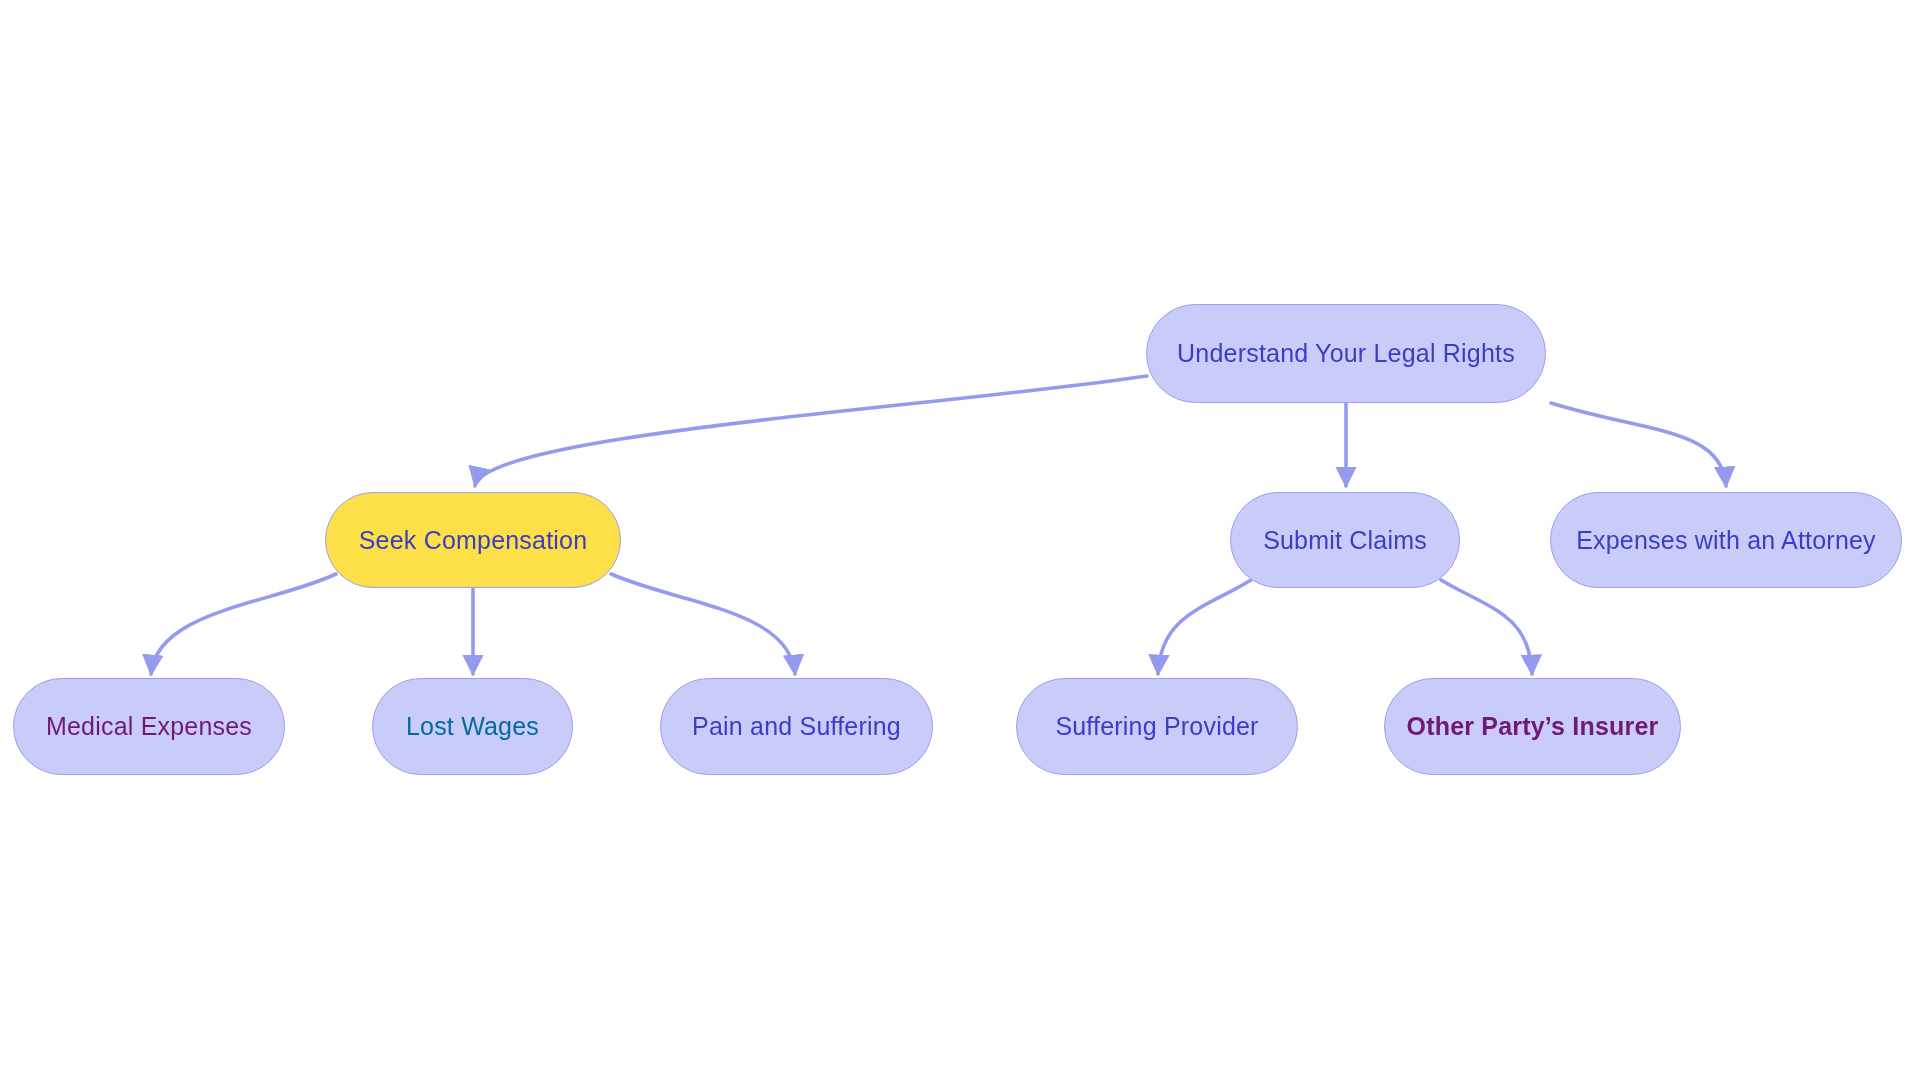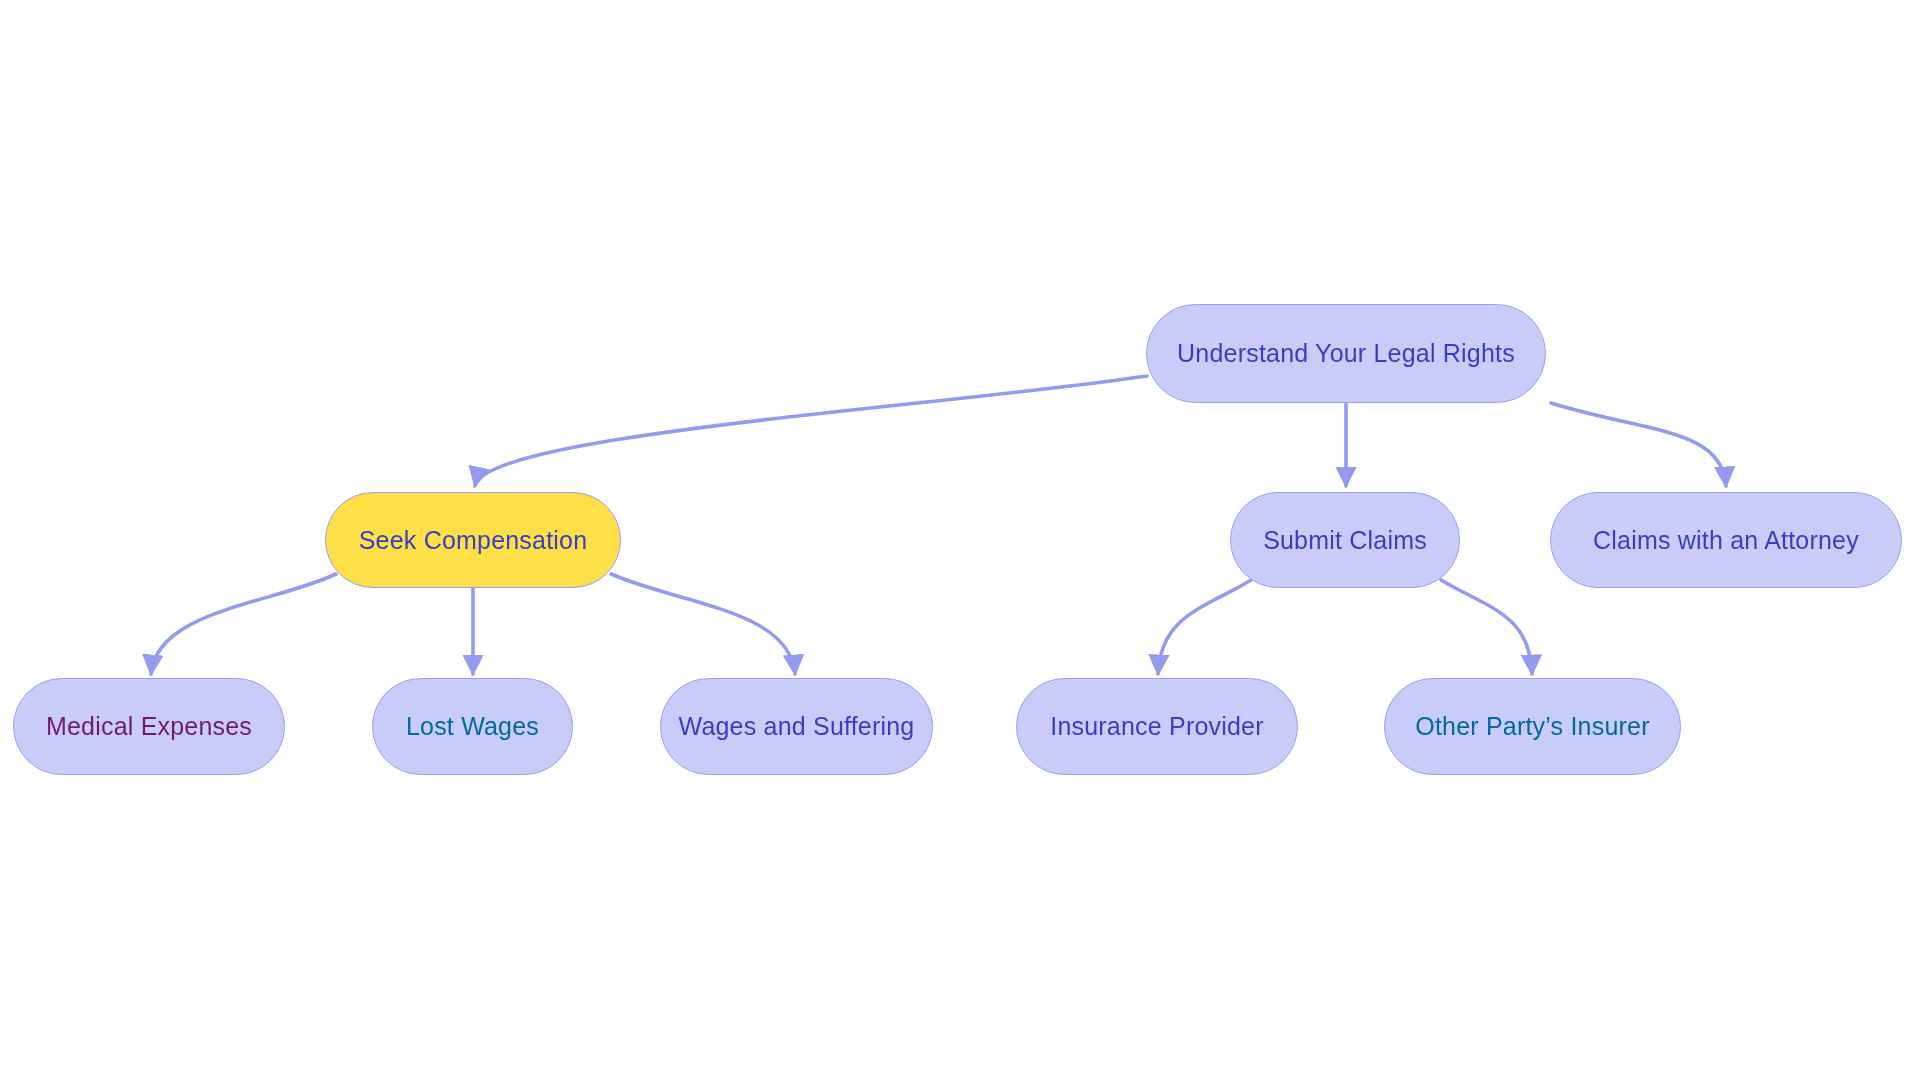--- a/index.html
+++ b/index.html
@@ -65,31 +65,31 @@
       <div class="node" style="left: 1146px; top: 304px; width: 400px; height: 99px; background: rgb(201, 203, 248); border-color: rgb(154, 161, 242);">
         <span class="node-label" style="color: rgb(58, 62, 197);">Understand Your Legal Rights</span>
       </div>
       <div class="node" style="left: 325px; top: 492px; width: 296px; height: 96px; background: #fde047; border-color: rgb(154, 161, 242);">
         <span class="node-label" style="color: rgb(58, 62, 197);">Seek Compensation</span>
       </div>
       <div class="node" style="left: 1230px; top: 492px; width: 230px; height: 96px; background: rgb(201, 203, 248); border-color: rgb(154, 161, 242);">
         <span class="node-label" style="color: rgb(58, 62, 197);">Submit Claims</span>
       </div>
       <div class="node" style="left: 1550px; top: 492px; width: 352px; height: 96px; background: rgb(201, 203, 248); border-color: rgb(154, 161, 242);">
-        <span class="node-label" style="color: rgb(58, 62, 197);">Claims with an Attorney</span>
+        <span class="node-label" style="color: rgb(58, 62, 197);">Expenses with an Attorney</span>
       </div>
       <div class="node" style="left: 13px; top: 678px; width: 272px; height: 97px; background: rgb(201, 203, 248); border-color: rgb(154, 161, 242);">
         <span class="node-label" style="color: #701a75;">Medical Expenses</span>
       </div>
       <div class="node" style="left: 372px; top: 678px; width: 201px; height: 97px; background: rgb(201, 203, 248); border-color: rgb(154, 161, 242);">
         <span class="node-label" style="color: #0369a1;">Lost Wages</span>
       </div>
       <div class="node" style="left: 660px; top: 678px; width: 273px; height: 97px; background: rgb(201, 203, 248); border-color: rgb(154, 161, 242);">
-        <span class="node-label" style="color: rgb(58, 62, 197);">Wages and Suffering</span>
+        <span class="node-label" style="color: rgb(58, 62, 197);">Pain and Suffering</span>
       </div>
       <div class="node" style="left: 1016px; top: 678px; width: 282px; height: 97px; background: rgb(201, 203, 248); border-color: rgb(154, 161, 242);">
-        <span class="node-label" style="color: rgb(58, 62, 197);">Insurance Provider</span>
+        <span class="node-label" style="color: rgb(58, 62, 197);">Suffering Provider</span>
       </div>
       <div class="node" style="left: 1384px; top: 678px; width: 297px; height: 97px; background: rgb(201, 203, 248); border-color: rgb(154, 161, 242);">
-        <span class="node-label" style="color: #0369a1;">Other Party’s Insurer</span>
+        <span class="node-label" style="color: #701a75; font-weight: bold;">Other Party’s Insurer</span>
       </div>
     </div>
 </div>
 
 </body></html>

